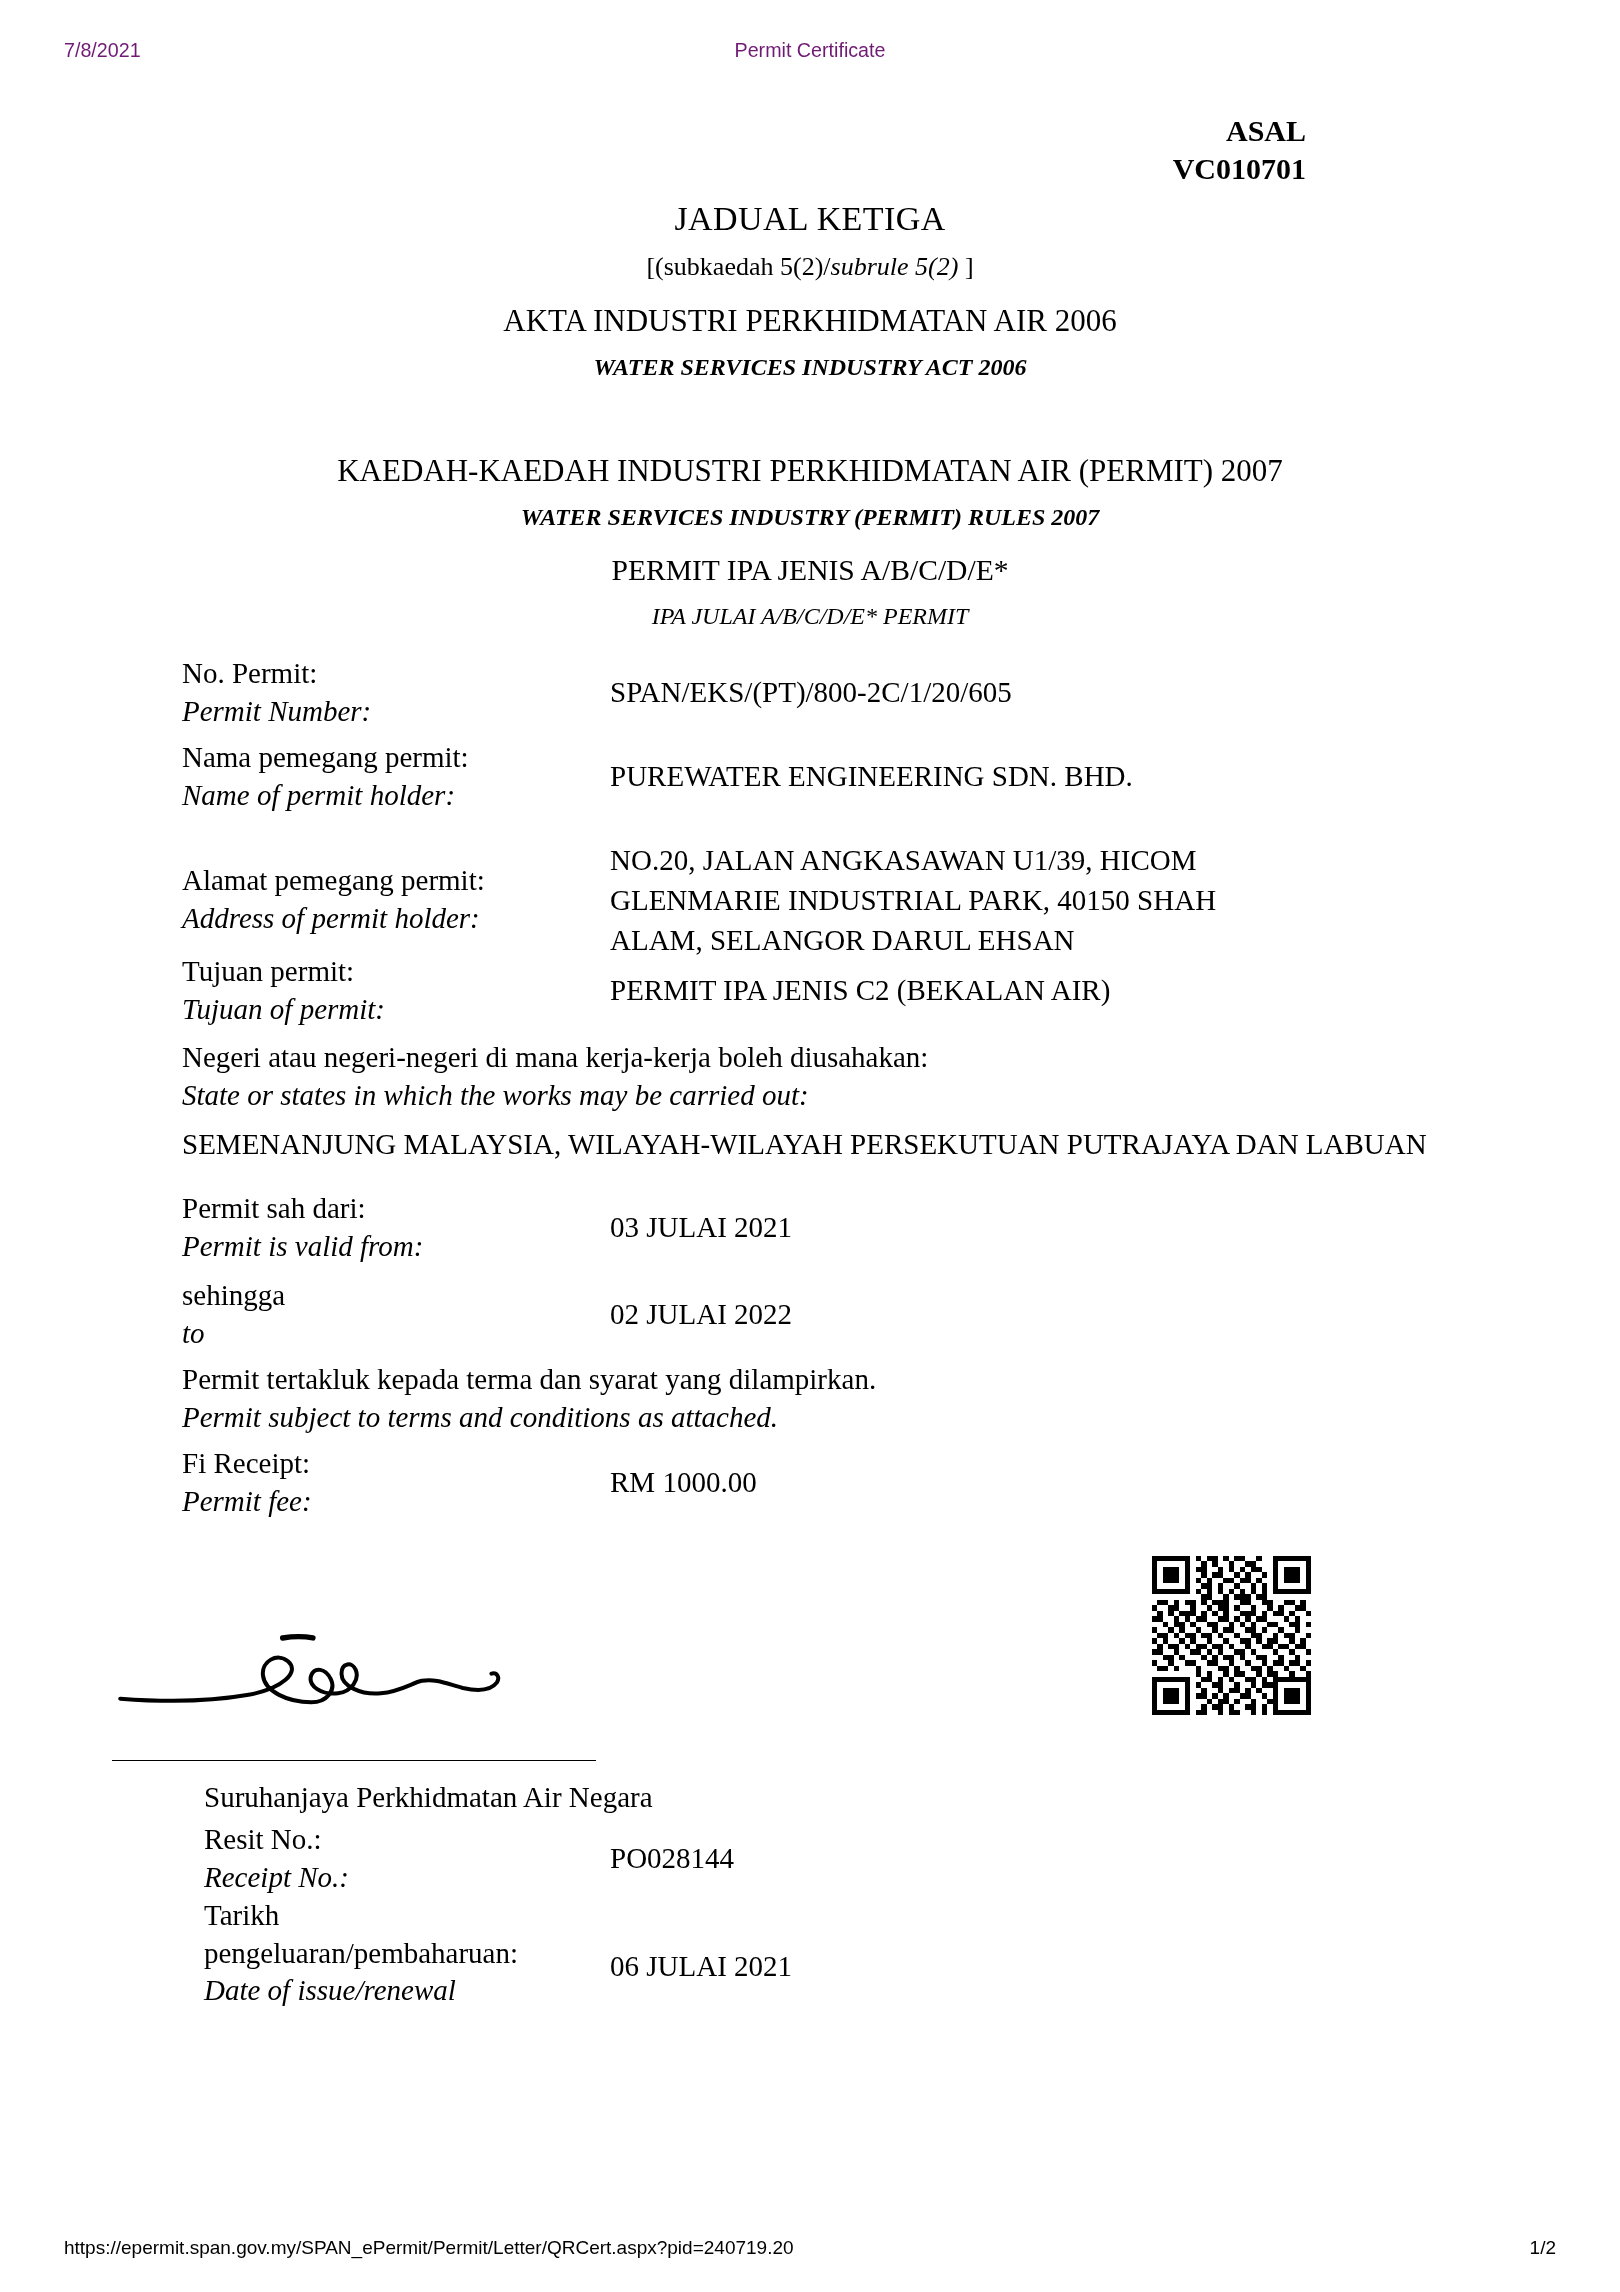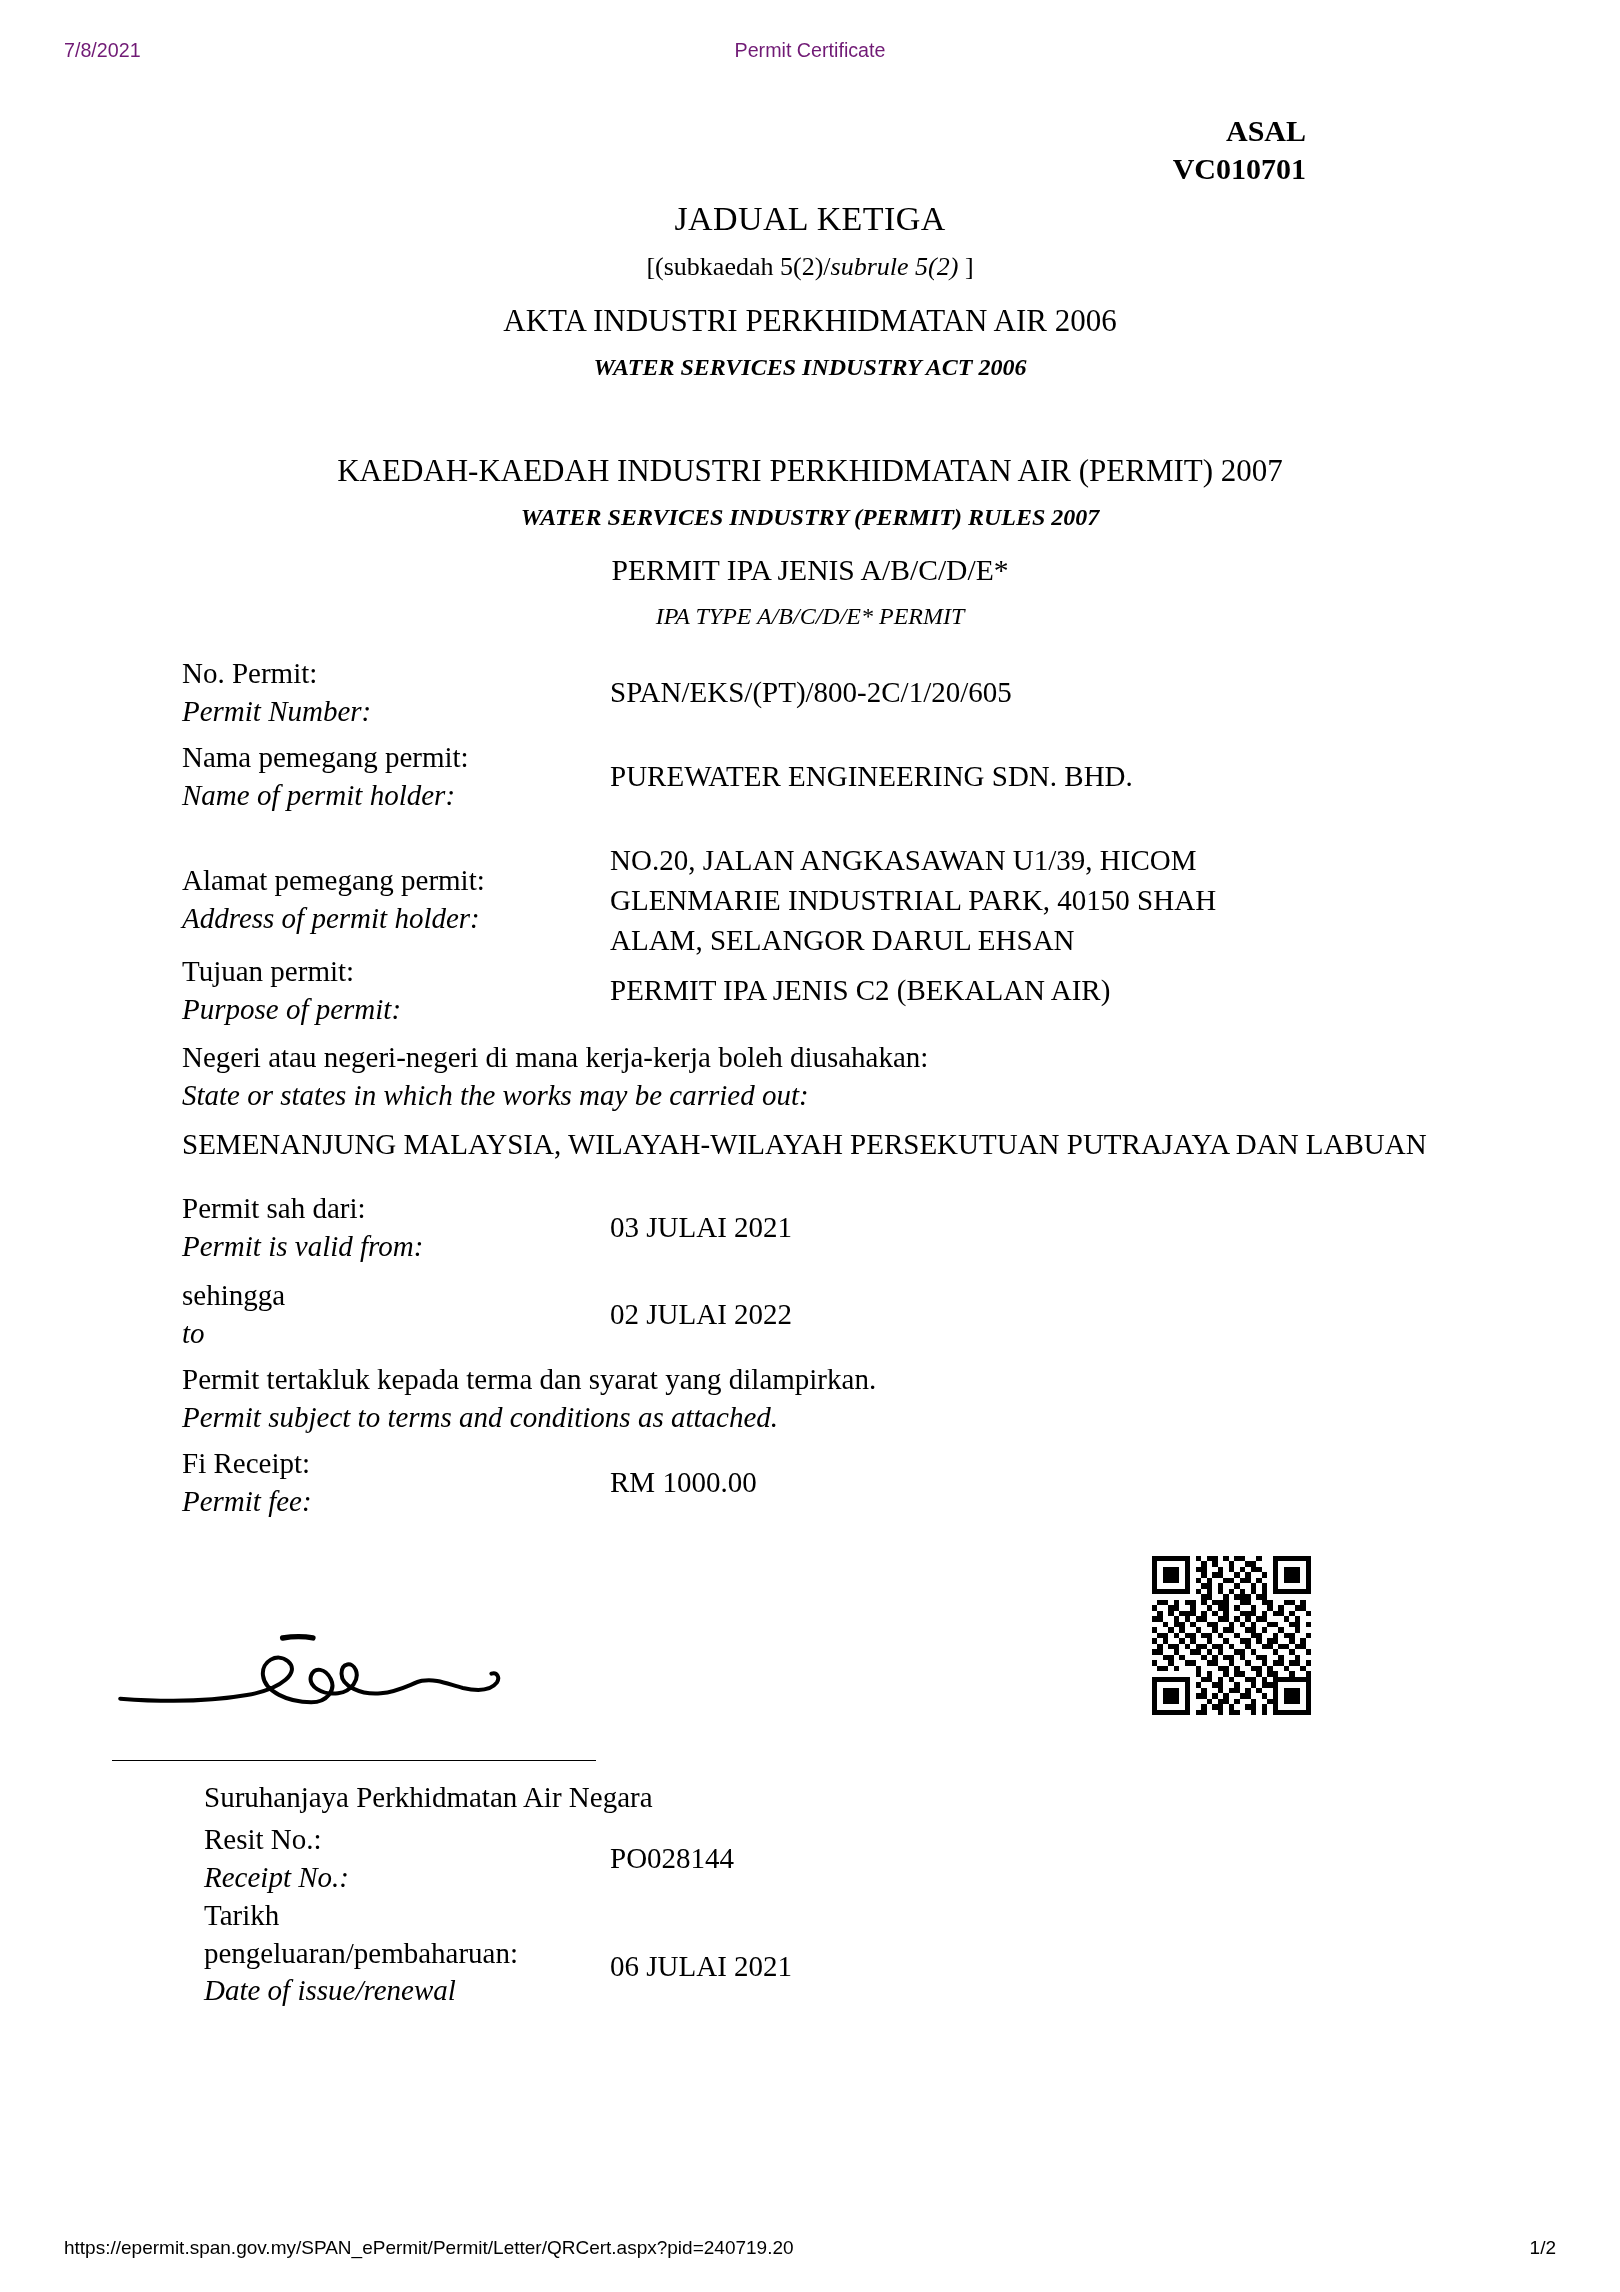--- a/index.html
+++ b/index.html
@@ -227,21 +227,21 @@
   <div class="centered-block t-jadual">JADUAL KETIGA</div>
   <div class="centered-block t-subrule"><span>[(subkaedah 5(2)/</span><span class="ital">subrule 5(2)</span> <span>]</span></div>
 
   <div class="centered-block t-akta">AKTA INDUSTRI PERKHIDMATAN AIR 2006</div>
   <div class="centered-block t-akta-en">WATER SERVICES INDUSTRY ACT 2006</div>
 
   <div class="centered-block t-kaedah">KAEDAH-KAEDAH INDUSTRI PERKHIDMATAN AIR (PERMIT) 2007</div>
   <div class="centered-block t-kaedah-en">WATER SERVICES INDUSTRY (PERMIT) RULES 2007</div>
 
   <div class="centered-block t-jenis">PERMIT IPA JENIS A/B/C/D/E*</div>
-  <div class="centered-block t-jenis-en">IPA TYPE A/B/C/D/E* PERMIT</div>
+  <div class="centered-block t-jenis-en">IPA JULAI A/B/C/D/E* PERMIT</div>
 
   <div class="row" style="top:643px;">
     <div class="lbl">
       <span class="ms">No. Permit:</span>
       <span class="en">Permit Number:</span>
     </div>
     <div class="val" style="top:17px;">SPAN/EKS/(PT)/800-2C/1/20/605</div>
   </div>
 
   <div class="row" style="top:727px;">
@@ -260,21 +260,21 @@
     <div class="val">
       <span class="vline">NO.20, JALAN ANGKASAWAN U1/39, HICOM</span>
       <span class="vline">GLENMARIE INDUSTRIAL PARK, 40150 SHAH</span>
       <span class="vline">ALAM, SELANGOR DARUL EHSAN</span>
     </div>
   </div>
 
   <div class="row" style="top:941px;">
     <div class="lbl">
       <span class="ms">Tujuan permit:</span>
-      <span class="en">Purpose of permit:</span>
+      <span class="en">Tujuan of permit:</span>
     </div>
     <div class="val" style="top:17px;">PERMIT IPA JENIS C2 (BEKALAN AIR)</div>
   </div>
 
   <div class="fullwidth-text" style="top:1026px;">
     <span class="ms">Negeri atau negeri-negeri di mana kerja-kerja boleh diusahakan:</span>
     <span class="en">State or states in which the works may be carried out:</span>
   </div>
   <div class="state-value" style="top:1116px;">SEMENANJUNG MALAYSIA, WILAYAH-WILAYAH PERSEKUTUAN PUTRAJAYA DAN LABUAN</div>
 

